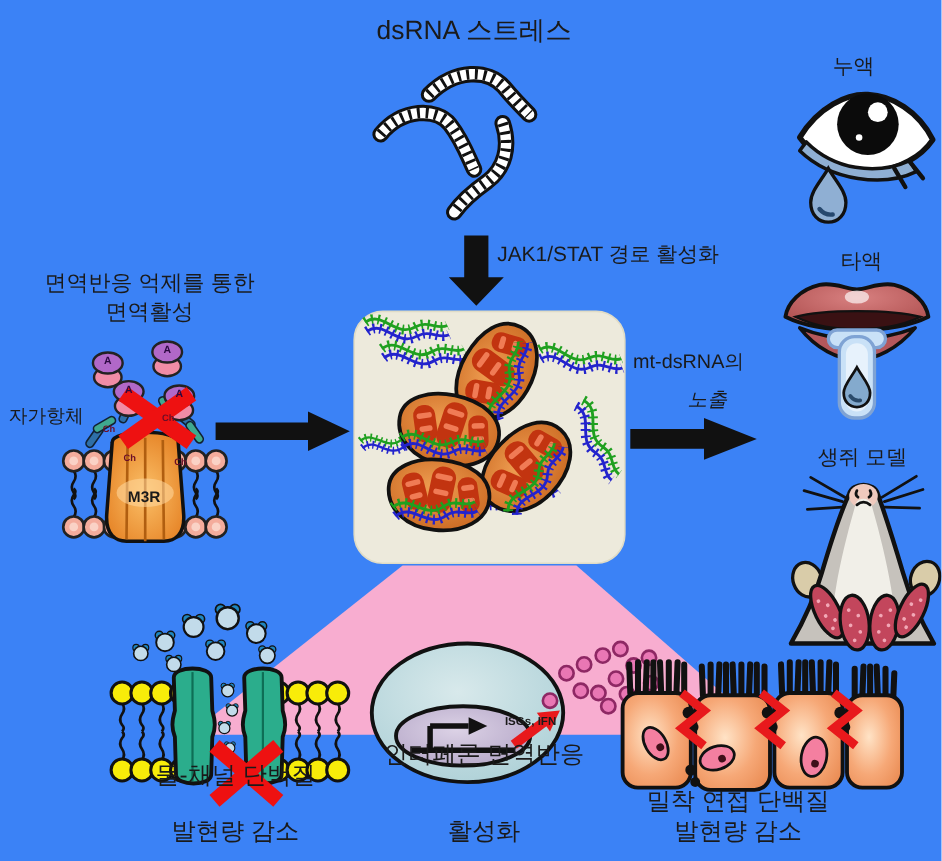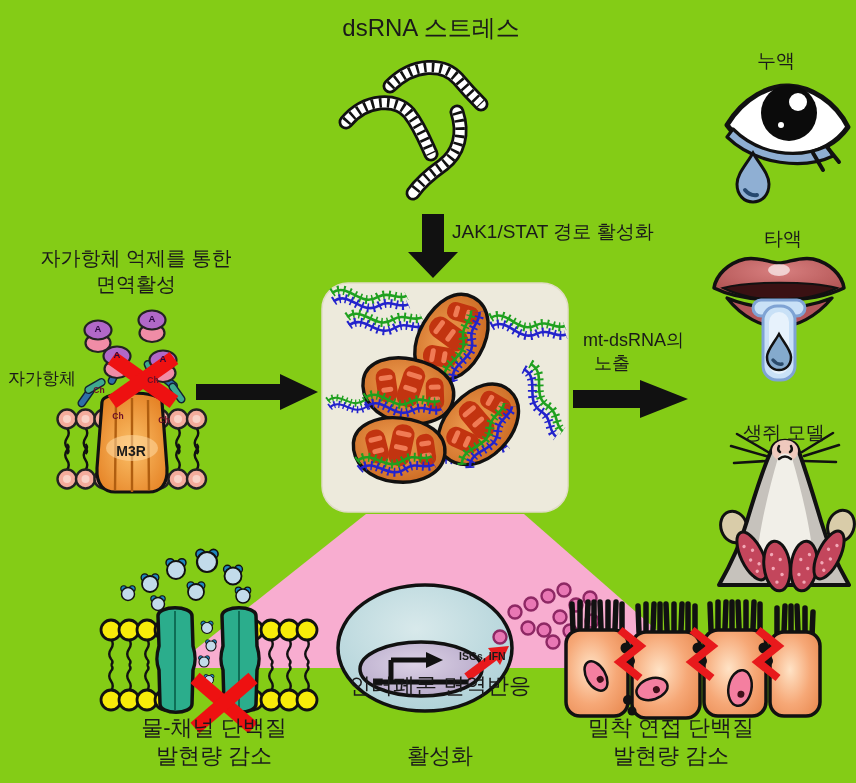--- a/index.html
+++ b/index.html
@@ -1,16 +1,16 @@
 <!DOCTYPE html>
 <html><head>
 <meta charset="utf-8">
 <style>
   html,body{margin:0;padding:0;background:#fff;}
-  #canvas{position:relative;width:856px;height:783px;background:#84cc16;overflow:hidden;
+  #canvas{position:relative;width:856px;height:783px;background:#3b82f6;overflow:hidden;
           font-family:"Liberation Sans","DejaVu Sans",sans-serif;color:#111;}
   #art{position:absolute;left:0;top:0;}
   .lbl{position:absolute;white-space:nowrap;color:#1a1a1a;line-height:1.15;}
   .ctr{transform:translateX(-50%);text-align:center;}
   .t24{font-size:24px;}
   .t22{font-size:22px;}
   .t20{font-size:20px;}
   .t19{font-size:19px;}
   .t18{font-size:18px;}
   .t17{font-size:17px;}
@@ -416,44 +416,44 @@
       <circle cx="764" cy="648" r="5.5" fill="#111"></circle>
           <circle cx="768" cy="661" r="5" fill="#111"></circle>
       <path d="M758,630 L778,646 L758,662 L778,678" fill="none" stroke="#E8191C" stroke-width="8"></path>
     </g>
   </g>
 </svg>
 
 <div class="lbl ctr t24" style="left:431px;top:14px;">dsRNA 스트레스</div>
 <div class="lbl t19" style="left:452px;top:221px;">JAK1/STAT 경로 활성화</div>
 
-<div class="lbl ctr t20" style="left:136px;top:247px;">자가항체 억제를 통한</div>
+<div class="lbl ctr t20" style="left:136px;top:247px;">면역반응 억제를 통한</div>
 <div class="lbl ctr t20" style="left:136px;top:273px;text-align:center;">면역활성</div>
 <div class="lbl t17" style="left:8px;top:369px;">자가항체</div>
 <div class="lbl ctr t11" style="left:131px;top:443px;">M3R</div>
 
 <div class="lbl ctr tiny" style="left:98px;top:324px;color:#2A0840;">A</div>
 <div class="lbl ctr tiny2" style="left:99px;top:338px;color:#6B0E28;">Ch</div>
 <div class="lbl ctr tiny" style="left:152px;top:314px;color:#2A0840;">A</div>
 <div class="lbl ctr tiny2" style="left:153px;top:328px;color:#6B0E28;">Ch</div>
 <div class="lbl ctr tiny" style="left:117px;top:350px;color:#2A0840;">A</div>
 <div class="lbl ctr tiny2" style="left:118px;top:364px;color:#6B0E28;">Ch</div>
 <div class="lbl ctr tiny" style="left:163px;top:354px;color:#2A0840;">A</div>
 <div class="lbl ctr tiny2" style="left:164px;top:368px;color:#6B0E28;">Ch</div>
 
 
-<div class="lbl ctr t18" style="left:626px;top:330px;padding-left:15px;">mt-dsRNA의</div>
-<div class="lbl ctr t18" style="left:612px;top:353px;">노출</div>
+<div class="lbl ctr t18" style="left:626px;top:319px;">mt-dsRNA의</div>
+<div class="lbl ctr t18" style="left:643px;top:353px;font-style:italic;">노출</div>
 
 <div class="lbl ctr t19" style="left:736px;top:50px;margin-left:40px;">누액</div>
 <div class="lbl ctr t19" style="left:783px;top:228px;">타액</div>
-<div class="lbl ctr t19" style="left:784px;top:422px;">생쥐 모델</div>
+<div class="lbl ctr t19" style="left:784px;top:406px;">생쥐 모델</div>
 
 <div class="lbl t10" style="left:429px;top:650px;margin-left:30px;">ISGs, IFN</div>
 
-<div class="lbl ctr t22" style="left:214px;top:715px;">물-채널 단백질</div>
+<div class="lbl ctr t22" style="left:214px;top:692px;">물-채널 단백질</div>
 <div class="lbl ctr t22" style="left:214px;top:743px;">발현량 감소</div>
 <div class="lbl ctr t22" style="left:440px;top:673px;">인터페론 면역반응</div>
 <div class="lbl ctr t22" style="left:440px;top:743px;">활성화</div>
 <div class="lbl ctr t22" style="left:671px;top:715px;">밀착 연접 단백질</div>
 <div class="lbl ctr t22" style="left:671px;top:743px;">발현량 감소</div>
 
 </div>
 
 </body></html>

